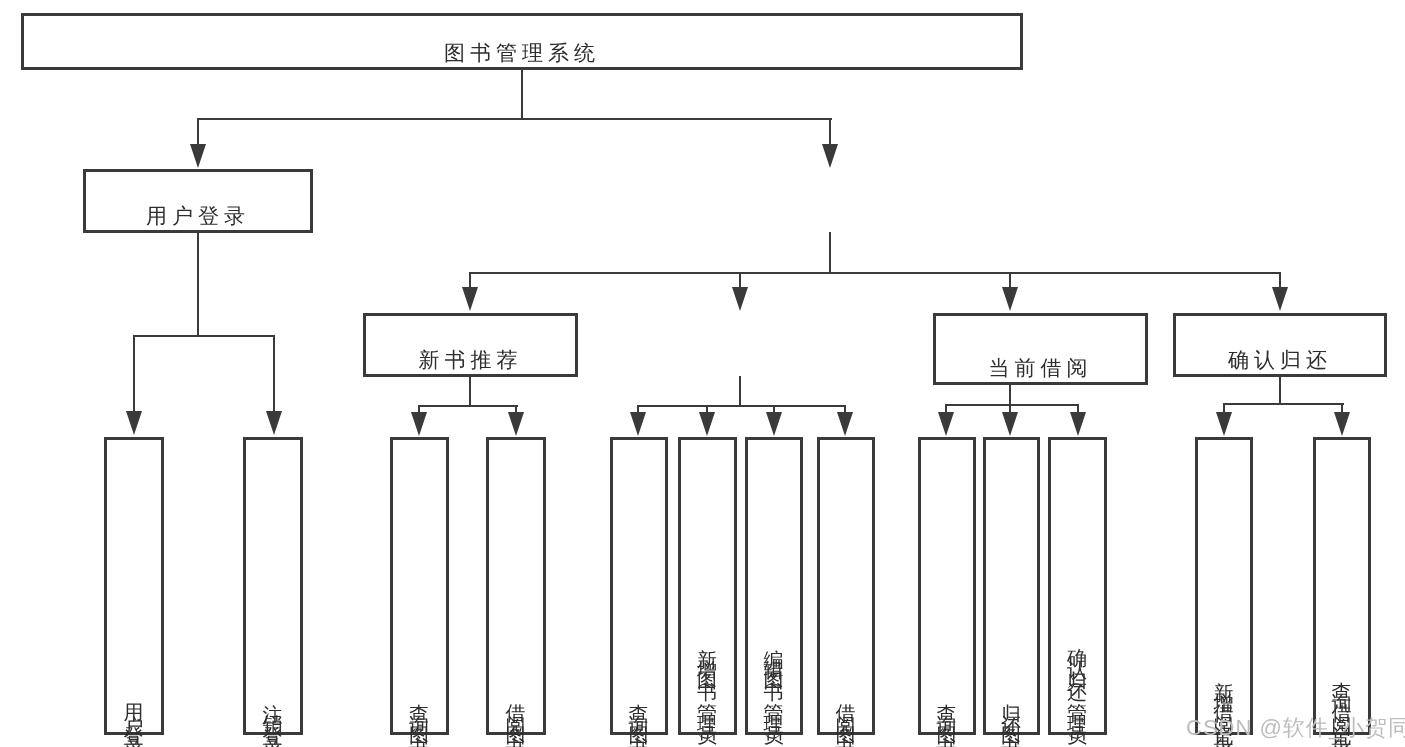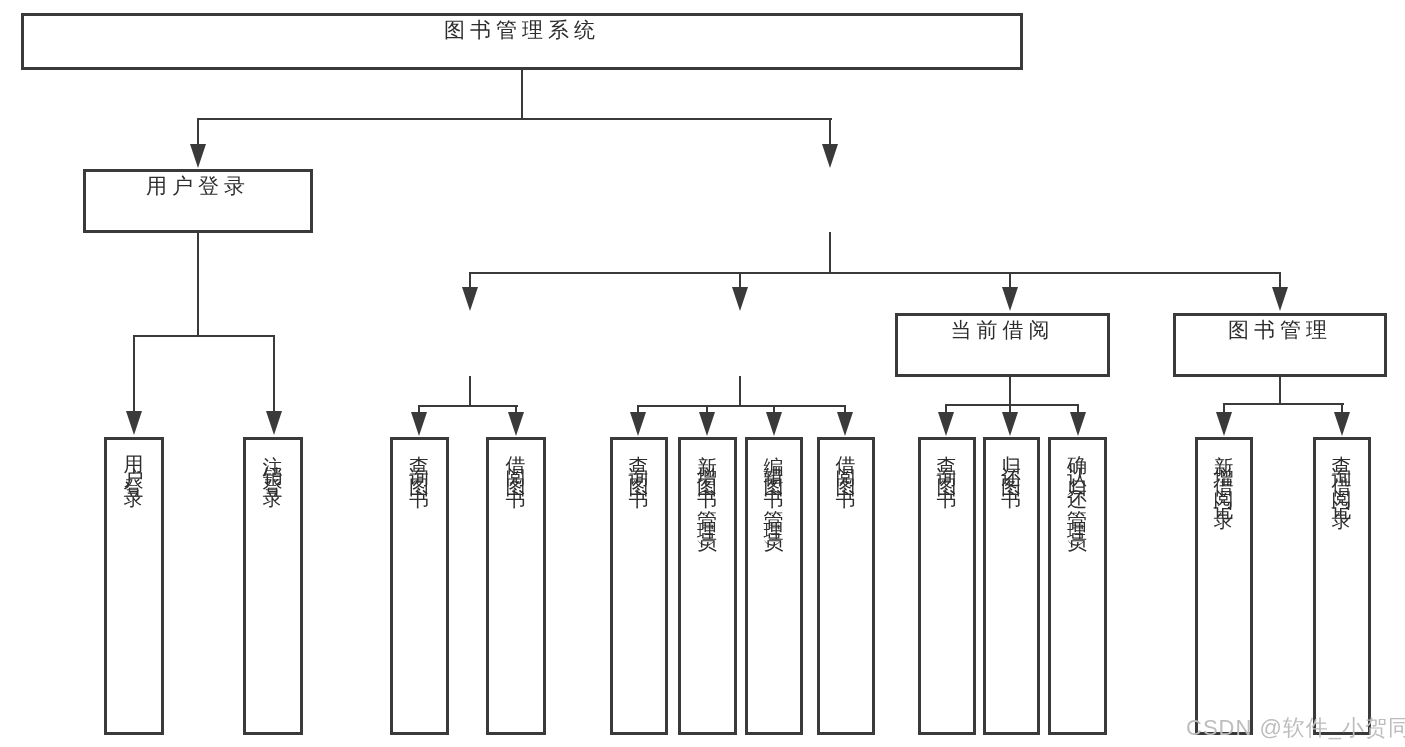--- a/index.html
+++ b/index.html
@@ -14,21 +14,21 @@
     width:1405px;height:747px;
     background:var(--background);
     overflow:hidden;
     font-family:"Liberation Sans","DejaVu Sans",sans-serif;
   }
   .box{
     position:absolute;
     box-sizing:border-box;
     border:3px solid var(--line);
     background:var(--background);
-    display:flex;align-items:flex-start;justify-content:center;
+    display:flex;align-items:flex-end;justify-content:center;
   }
   .hlabel{
     font-size:21px;
     letter-spacing:5px;
     color:var(--text);
     white-space:nowrap;
   }
   .vlabel{
     writing-mode:vertical-rl;
     text-orientation:mixed;
@@ -117,25 +117,28 @@
   <div class="arrow" style="left:1334px;top:412px"></div>
 
   <div class="box" style="left:21px;top:13px;width:1002px;height:57px">
     <span class="hlabel">图书管理系统</span>
   </div>
 
   <div class="box" style="left:83px;top:169px;width:230px;height:64px">
     <span class="hlabel">用户登录</span>
   </div>
 
-  <div class="box" style="left:895px;top:313px;width:215px;height:64px">
+  <div class="box" style="left:363px;top:313px;width:215px;height:64px">
+    <span class="hlabel">新书推荐</span>
+  </div>
+  <div class="box" style="left:933px;top:313px;width:215px;height:72px">
     <span class="hlabel">当前借阅</span>
   </div>
   <div class="box" style="left:1173px;top:313px;width:214px;height:64px">
-    <span class="hlabel">图书管理</span>
+    <span class="hlabel">确认归还</span>
   </div>
 
   <div class="box" style="left:104px;top:437px;width:60px;height:298px">
     <span class="vlabel">用户登录</span>
   </div>
   <div class="box" style="left:243px;top:437px;width:60px;height:298px">
     <span class="vlabel">注销登录</span>
   </div>
 
   <div class="box" style="left:390px;top:437px;width:59px;height:298px">

